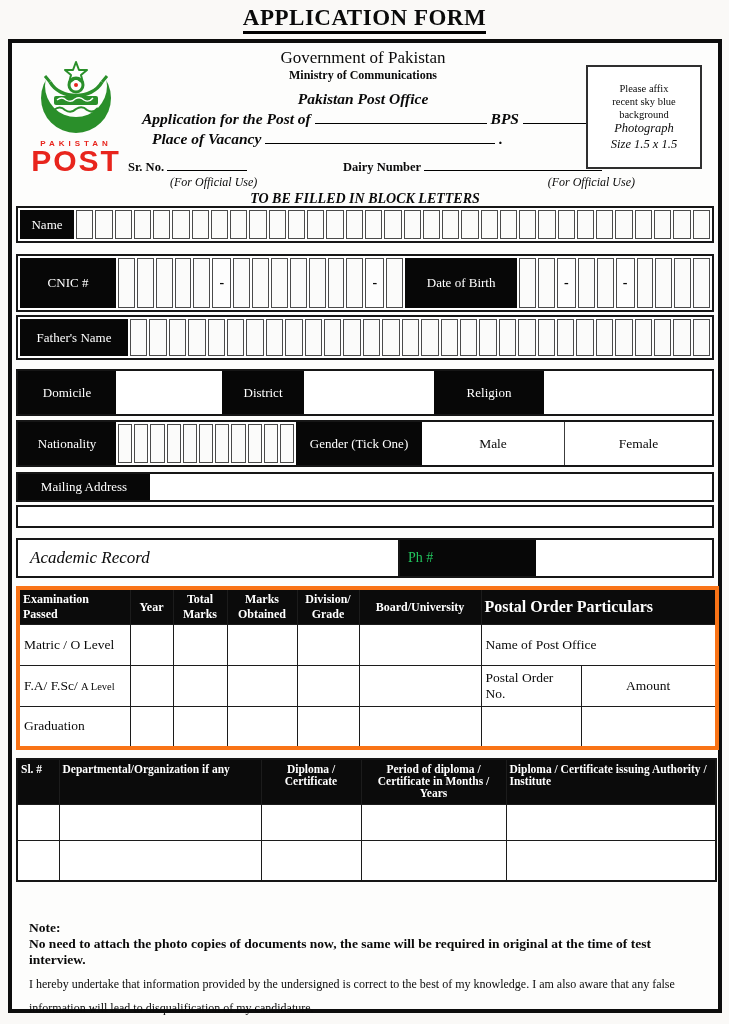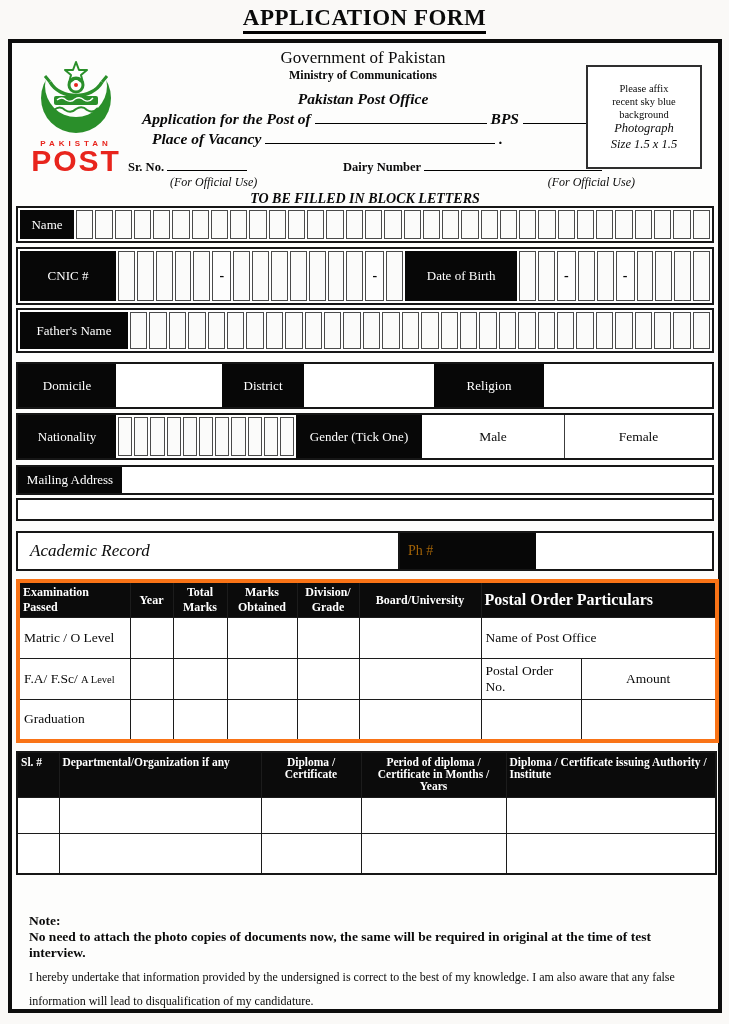--- a/index.html
+++ b/index.html
@@ -52,35 +52,35 @@
   .sec { border:2px solid #161616; background:#fff; position:relative; }
   .row { display:flex; align-items:stretch; padding:2px; }
   .blabel {
     background:#070707; color:#fff; font-size:13px;
     display:flex; align-items:center; justify-content:center;
     flex:none; padding:0 4px; text-align:center;
   }
   .boxes { display:flex; align-items:stretch; }
   .box { flex:1; border:1px solid #4a4a4a; background:#fbfbfa; margin-left:2px; }
   .dash-cell { flex:none; width:19px; display:flex; align-items:center; justify-content:center; font-weight:bold; font-size:14px; border:1px solid #4a4a4a; margin-left:2px; background:#fdfdfd; }
-  .row-name { height:37px; margin-bottom:4px; }
+  .row-name { height:37px; margin-bottom:11px; }
   .row-cnic { height:58px; margin-bottom:3px; }
   .row-father { height:45px; margin-bottom:9px; }
   .row-dom { height:47px; margin-bottom:4px; padding:0; }
   .row-nat { height:47px; margin-bottom:5px; padding:0; }
   .spacer { background:#fff; }
   .cell-plain { display:flex; align-items:center; justify-content:center; font-size:13.5px; background:#fff; }
   .vline { border-left:1.5px solid #3c3c3c; }
   .mailing-sec { height:30px; }
-  .mailing-sec .blabel { height:26px; width:104px; font-size:13px; }
+  .mailing-sec .blabel { height:26px; width:132px; font-size:13px; }
   .mailing-strip { height:23px; margin-top:3px; margin-bottom:10px; }
   
   .acad-row { display:flex; height:40px; margin-bottom:3px; }
   .acad-left { flex:none; width:382px; border-right:2px solid #161616; display:flex; align-items:center; padding-left:12px; font-size:17px; font-style:italic; }
-  .acad-ph { flex:none; width:136px; background:#070707; color:#a16207; display:flex; align-items:center; padding-left:8px; font-size:14px; }
+  .acad-ph { flex:none; width:136px; background:#070707; color:#22c55e; display:flex; align-items:center; padding-left:8px; font-size:14px; }
   .acad-rest { flex:1; background:#fff; }
   
   table { border-collapse:collapse; width:100%; table-layout:fixed; background:#fff; }
   th, td { border:1px solid #1c1c1c; overflow:hidden; }
   th { background:#0b0b0b; color:#fff; font-size:12px; font-weight:bold; padding:2px 3px; vertical-align:middle; }
   td { font-size:13.5px; padding:2px 4px; vertical-align:middle; }
   .t1 { border:4px solid #f97316;margin-top:8px; }
   .t1 th.left, .t2 th.left { text-align:left; }
   .t1 .postal-hdr { font-size:16px; text-align:left; }
   .t1 td { height:41px; }

